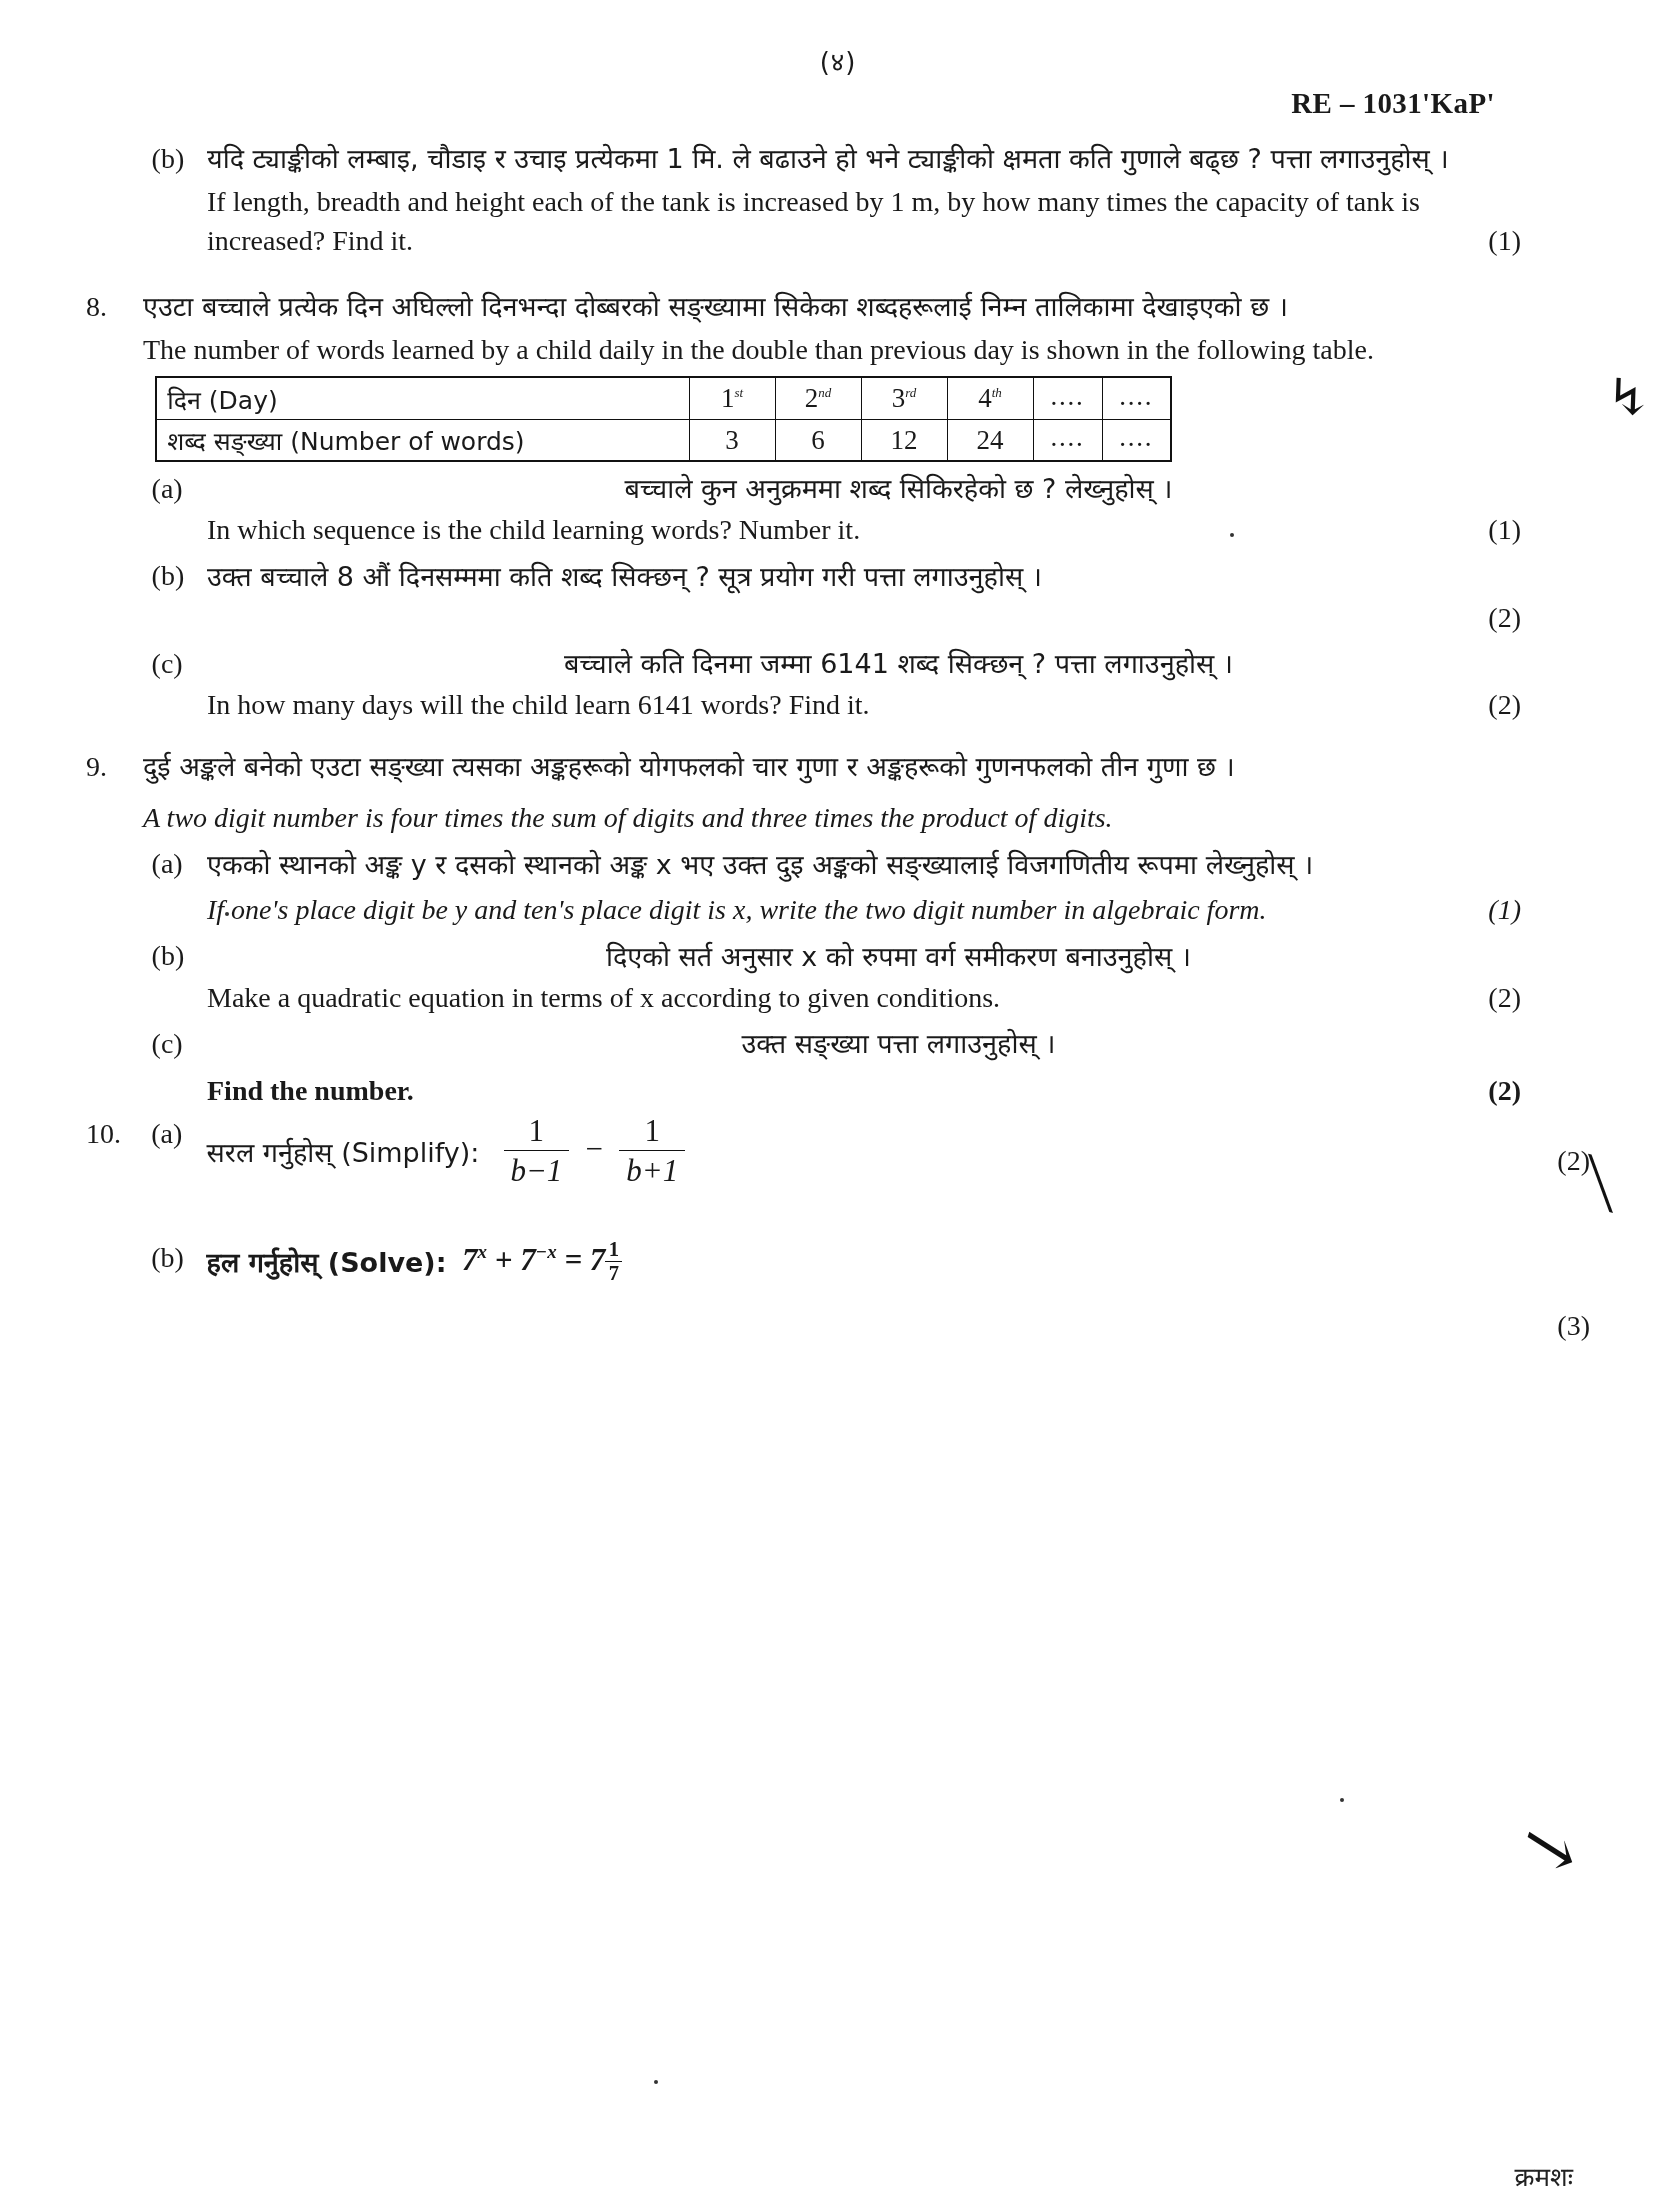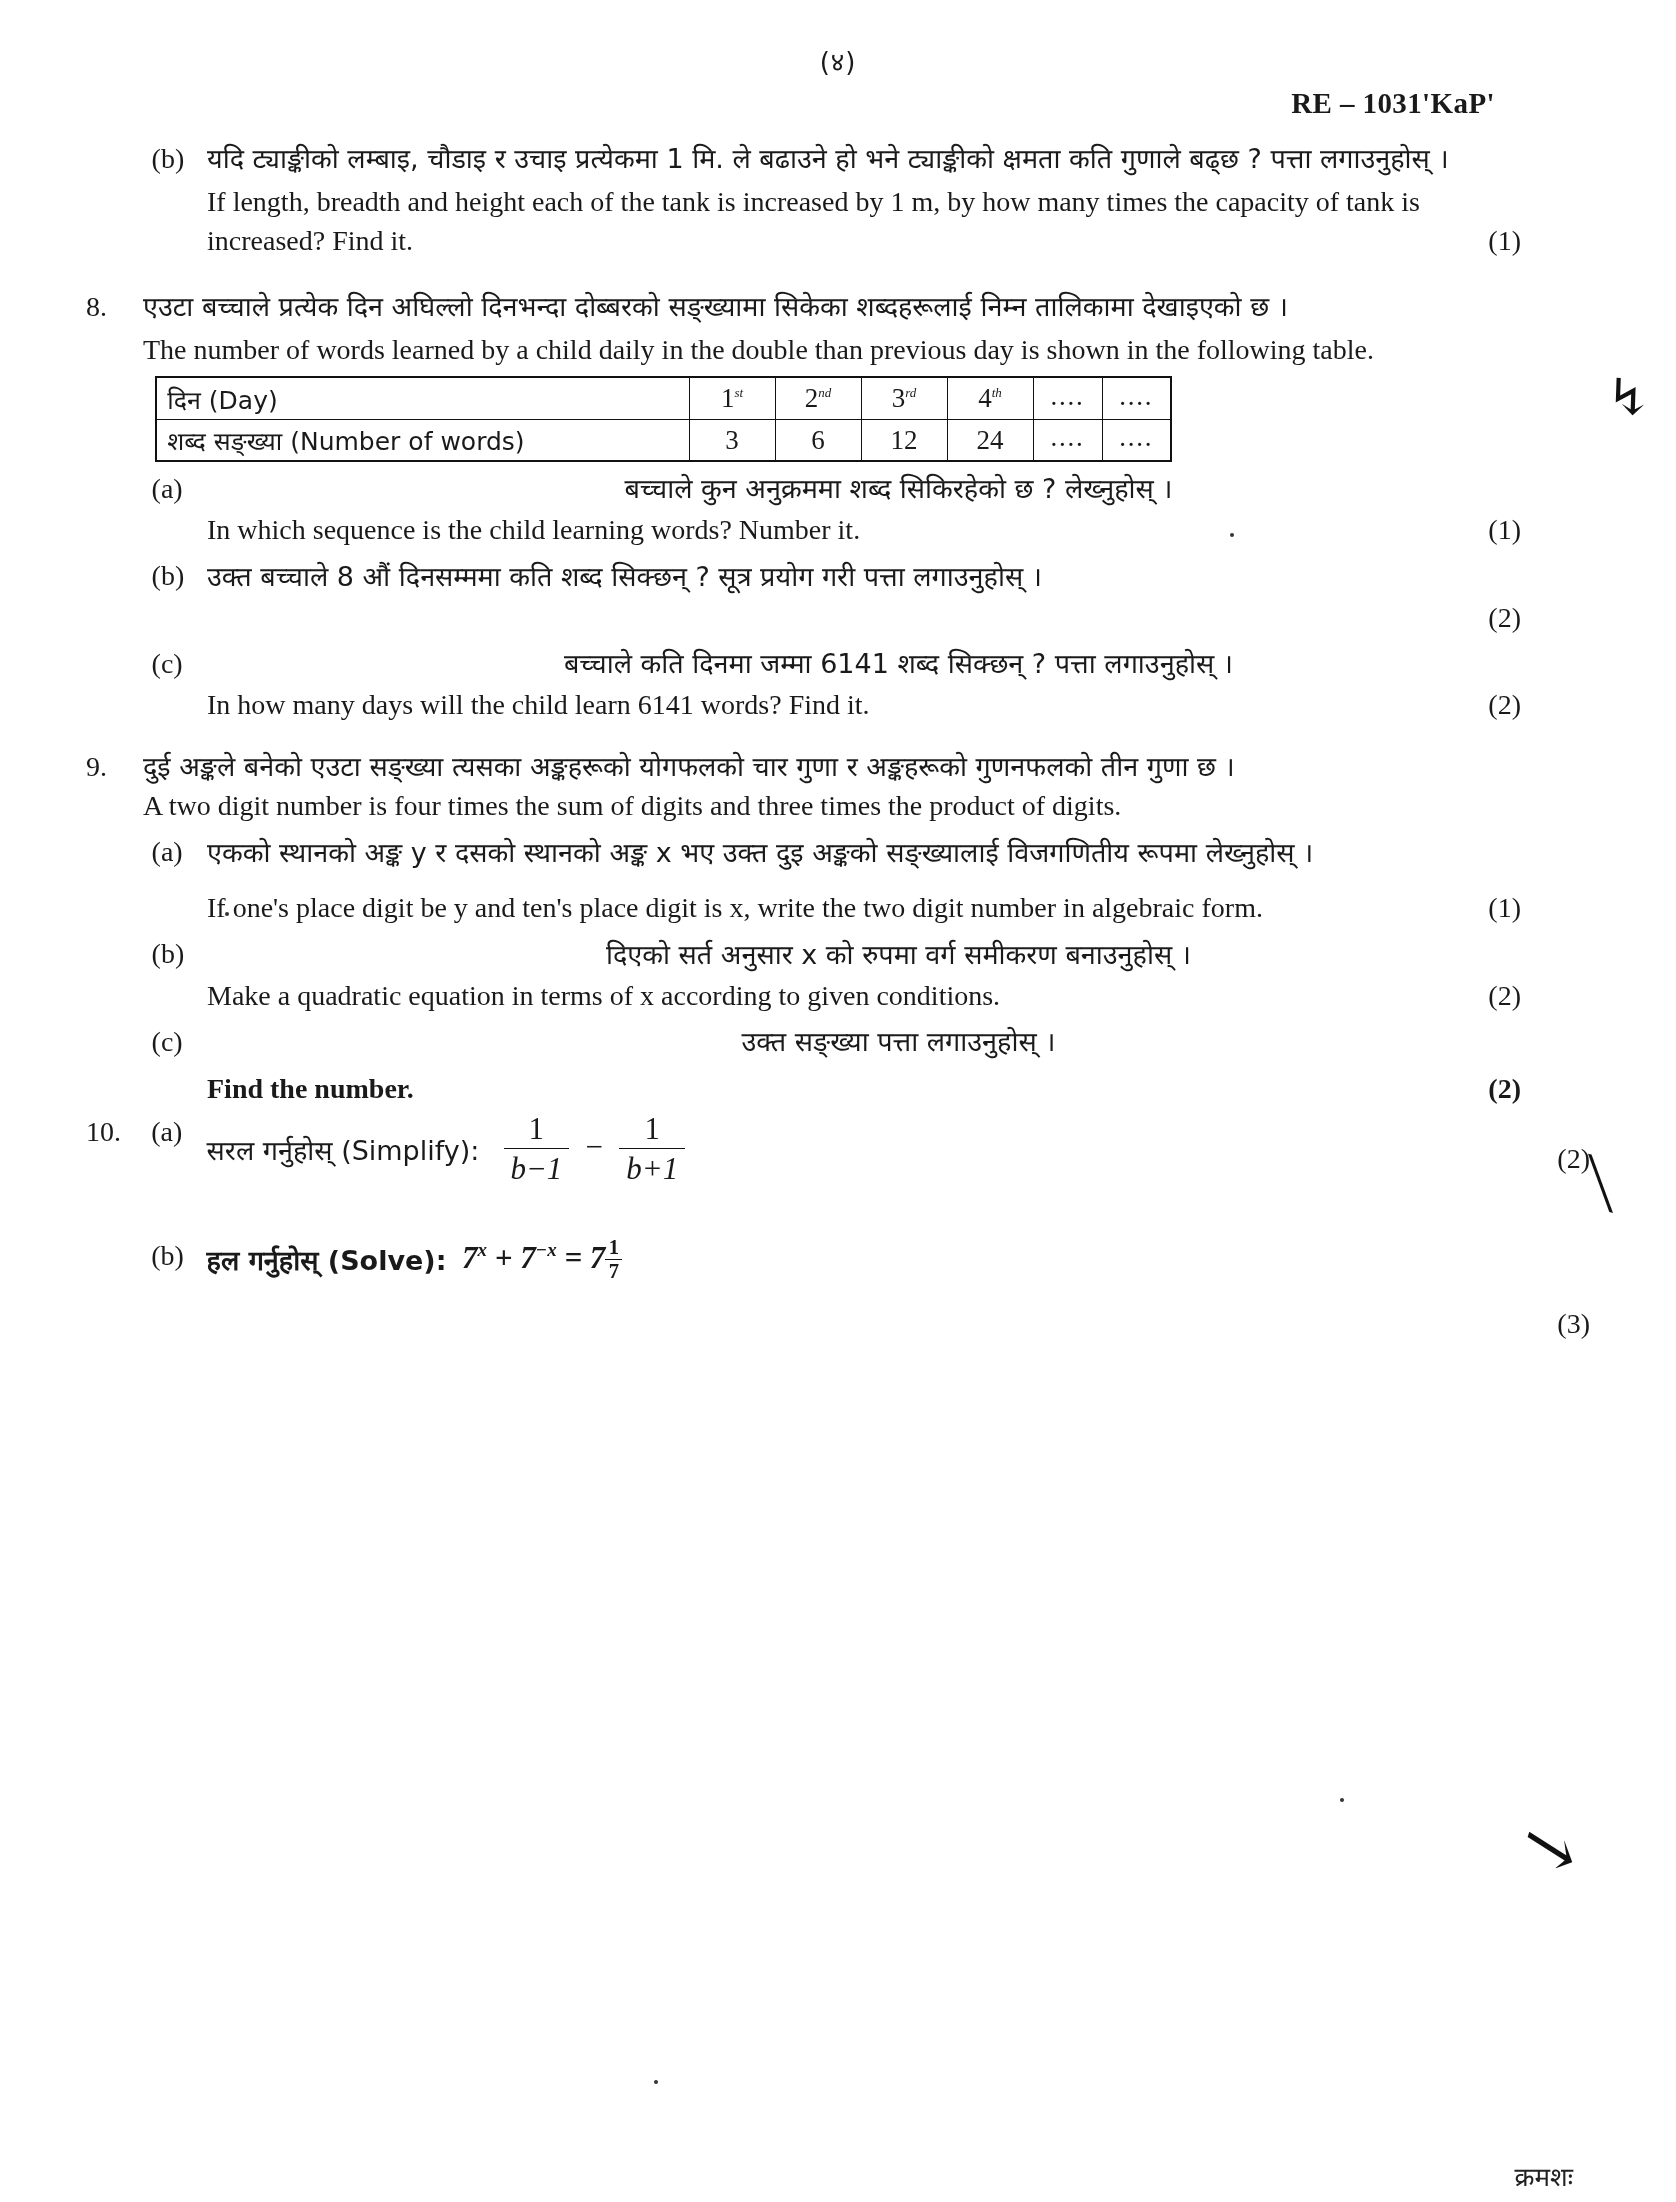--- a/index.html
+++ b/index.html
@@ -318,27 +318,27 @@
           </div>
         </div>
       </div>
     </div>
   </div>
 
   <div class="q-block" style="margin-top:22.4px;">
     <div class="q-num">9.</div>
     <div class="q-body">
       <div class="np justify">दुई अङ्कले बनेको एउटा सङ्ख्या त्यसका अङ्कहरूको योगफलको चार गुणा र अङ्कहरूको गुणनफलको तीन गुणा छ ।</div>
-      <div class="en justify" style="margin-top:0;">A two digit number is four times the sum of digits and three times the product of digits.</div>
+      <div class="en justify" style="margin-top:12px;font-style:italic;">A two digit number is four times the sum of digits and three times the product of digits.</div>
 
       <div class="sub-block">
         <div class="sub-label">(a)</div>
         <div class="sub-body">
           <div class="np justify">एकको स्थानको अङ्क y र दसको स्थानको अङ्क x भए उक्त दुइ अङ्कको सङ्ख्यालाई विजगणितीय रूपमा लेख्नुहोस् ।</div>
-          <div class="line en justify" style="margin-top:16px;">
+          <div class="line en justify" style="margin-top:6px;font-style:italic;">
             <span>If one's place digit be y and ten's place digit is x, write the two digit number in algebraic form.</span>
             <span class="marks-inline">(1)</span>
           </div>
         </div>
       </div>
 
       <div class="sub-block">
         <div class="sub-label">(b)</div>
         <div class="sub-body">
           <div class="np">दिएको सर्त अनुसार x को रुपमा वर्ग समीकरण बनाउनुहोस् ।</div>

